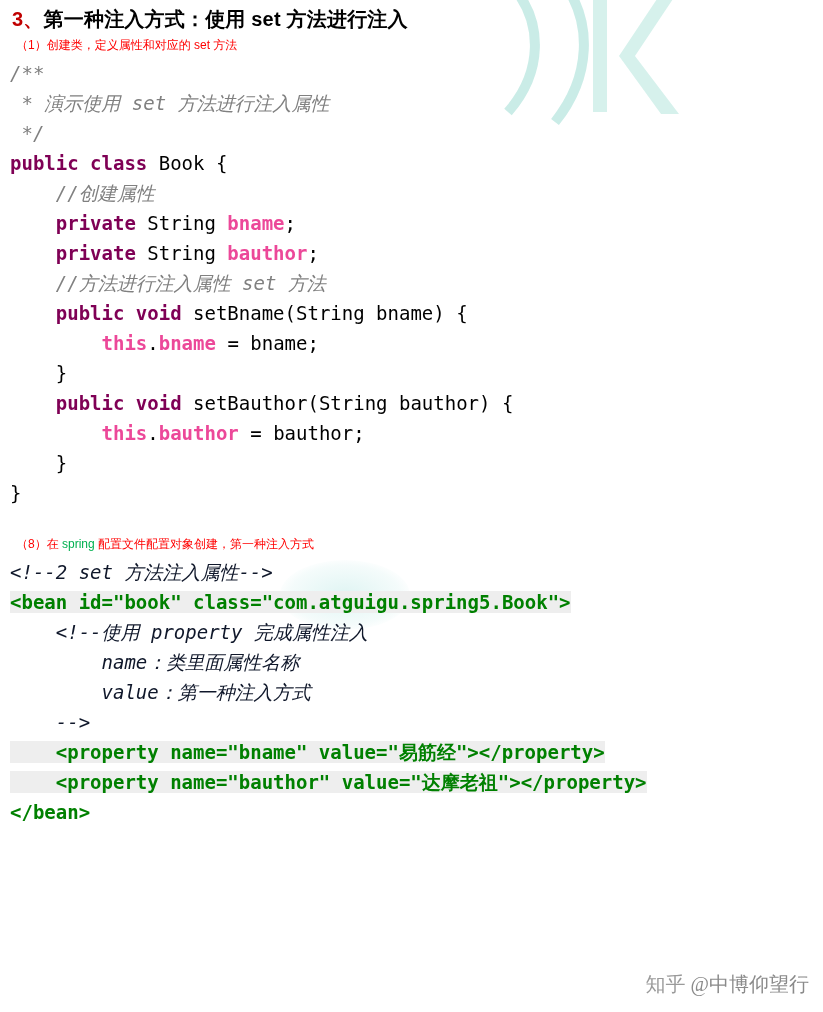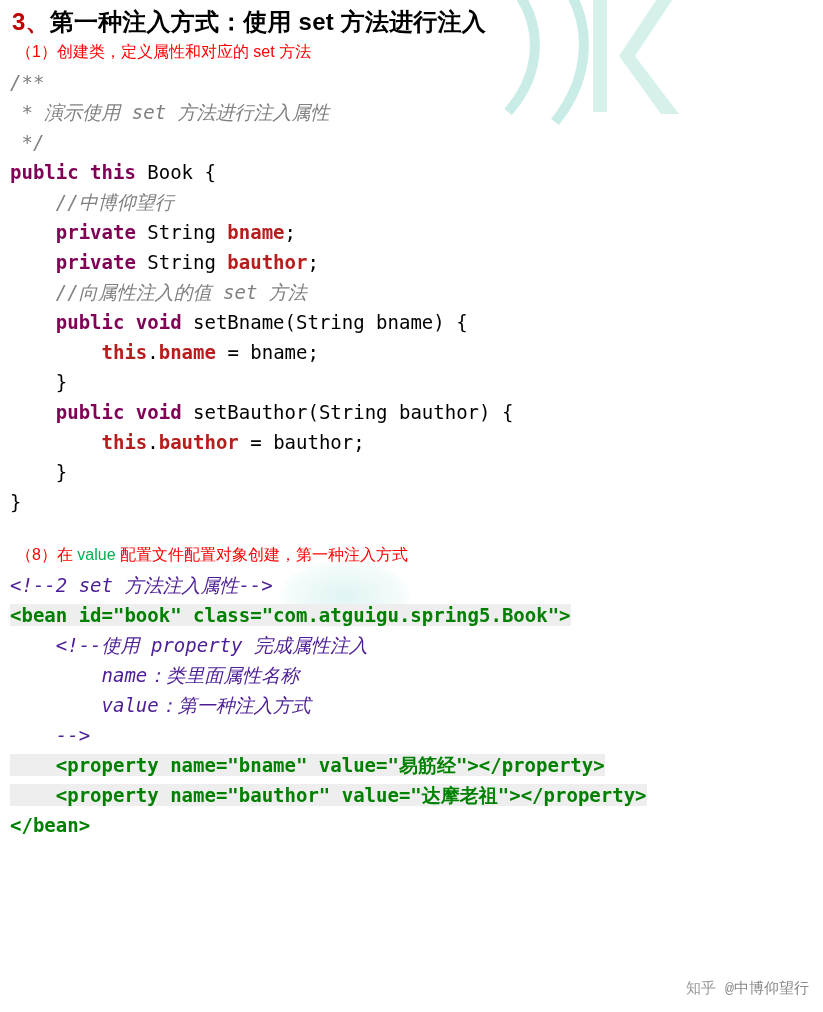--- a/index.html
+++ b/index.html
@@ -39,30 +39,30 @@
   .page {
     position: relative;
     z-index: 2;
     padding: 4px 10px 0 10px;
     box-sizing: border-box;
   }
 
   .h-title {
     font-family: "Liberation Sans", sans-serif;
     font-weight: bold;
-    font-size: 24px;
+    font-size: 20px;
     color: #c00000;
     margin: 2px 0 4px 2px;
     letter-spacing: 0.2px;
   }
   .h-title .blk { color: #000000; }
 
   .sub-red {
     font-family: "Liberation Sans", sans-serif;
-    font-size: 16px;
+    font-size: 12px;
     color: #ff0000;
     margin: 2px 0 4px 6px;
   }
   .sub-red .grn { color: #00b050; }
 
   .code {
     font-family: "DejaVu Sans Mono", "Liberation Mono", monospace;
     font-size: 19px;
     line-height: 30px;
     color: #000000;
@@ -70,47 +70,47 @@
   }
   .code .cmt {
     color: #808080;
     font-style: italic;
   }
   .code .kw {
     color: #7f0055;
     font-weight: bold;
   }
   .code .fld {
-    color: #b91c1c;
+    color: #ec4899;
     font-weight: bold;
   }
 
   .xml {
     font-family: "DejaVu Sans Mono", "Liberation Mono", monospace;
     font-size: 19px;
     line-height: 30px;
     white-space: pre;
     color: #008000;
   }
   .xml .cmt {
-    color: #4c1d95;
+    color: #0f172a;
     font-style: italic;
   }
   .xml .tag { color: #008000; font-weight: bold; }
   .xml .hl {
     background: #eeeeee;
   }
   .spacer-md { height: 26px; }
 
   .footer {
     position: absolute;
     right: 14px;
     bottom: 14px;
-    font-family: Liberation Mono, monospace;
-    font-size: 15px;
+    font-family: Liberation Serif, serif;
+    font-size: 20px;
     color: #8a8a8a;
     z-index: 3;
     white-space: nowrap;
   }
   .footer .zhi { color: #9a9a9a; }
 </style>
 </head>
 <body>
 
 <svg class="watermark-logo" viewBox="0 0 260 180" aria-hidden="true">
@@ -127,36 +127,36 @@
 
 <div class="page">
 
   <div class="h-title"><span>3、</span><span class="blk">第一种注入方式：使用 set 方法进行注入</span></div>
 
   <div class="sub-red">（1）创建类，定义属性和对应的 set 方法</div>
 
   <div class="code"><span class="cmt">/**</span>
 <span class="cmt"> * 演示使用 set 方法进行注入属性</span>
 <span class="cmt"> */</span>
-<span><span class="kw">public this</span> Book {</span>
-<span class="cmt">    //中博仰望行</span>
+<span><span class="kw">public class</span> Book {</span>
+<span class="cmt">    //创建属性</span>
 <span>    <span class="kw">private</span> String <span class="fld">bname</span>;</span>
 <span>    <span class="kw">private</span> String <span class="fld">bauthor</span>;</span>
-<span class="cmt">    //向属性注入的值 set 方法</span>
+<span class="cmt">    //方法进行注入属性 set 方法</span>
 <span>    <span class="kw">public void</span> setBname(String bname) {</span>
 <span>        <span class="fld">this</span>.<span class="fld">bname</span> = bname;</span>
 <span>    }</span>
 <span>    <span class="kw">public void</span> setBauthor(String bauthor) {</span>
 <span>        <span class="fld">this</span>.<span class="fld">bauthor</span> = bauthor;</span>
 <span>    }</span>
 <span>}</span></div>
 
   <div class="spacer-md"></div>
 
-  <div class="sub-red"><span>（8）在 </span><span class="grn">value</span><span> 配置文件配置对象创建，第一种注入方式</span></div>
+  <div class="sub-red"><span>（8）在 </span><span class="grn">spring</span><span> 配置文件配置对象创建，第一种注入方式</span></div>
 
   <div class="xml"><span class="cmt">&lt;!--2 set 方法注入属性--&gt;</span>
 <span class="hl tag">&lt;bean id="book" class="com.atguigu.spring5.Book"&gt;</span>
 <span class="cmt">    &lt;!--使用 property 完成属性注入</span>
 <span class="cmt">        name：类里面属性名称</span>
 <span class="cmt">        value：第一种注入方式</span>
 <span class="cmt">    --&gt;</span>
 <span class="hl tag">    &lt;property name="bname" value="易筋经"&gt;&lt;/property&gt;</span>
 <span class="hl tag">    &lt;property name="bauthor" value="达摩老祖"&gt;&lt;/property&gt;</span>
 <span class="tag">&lt;/bean&gt;</span></div>

